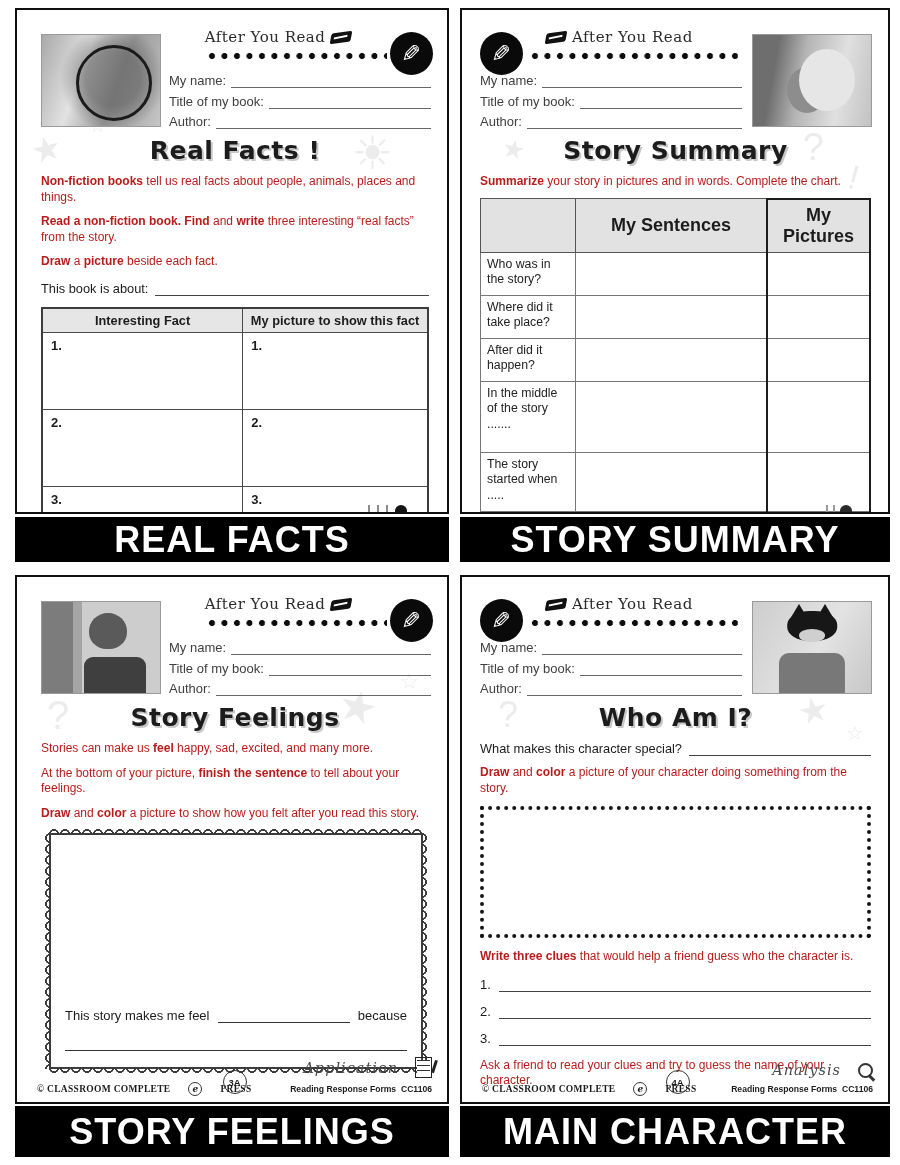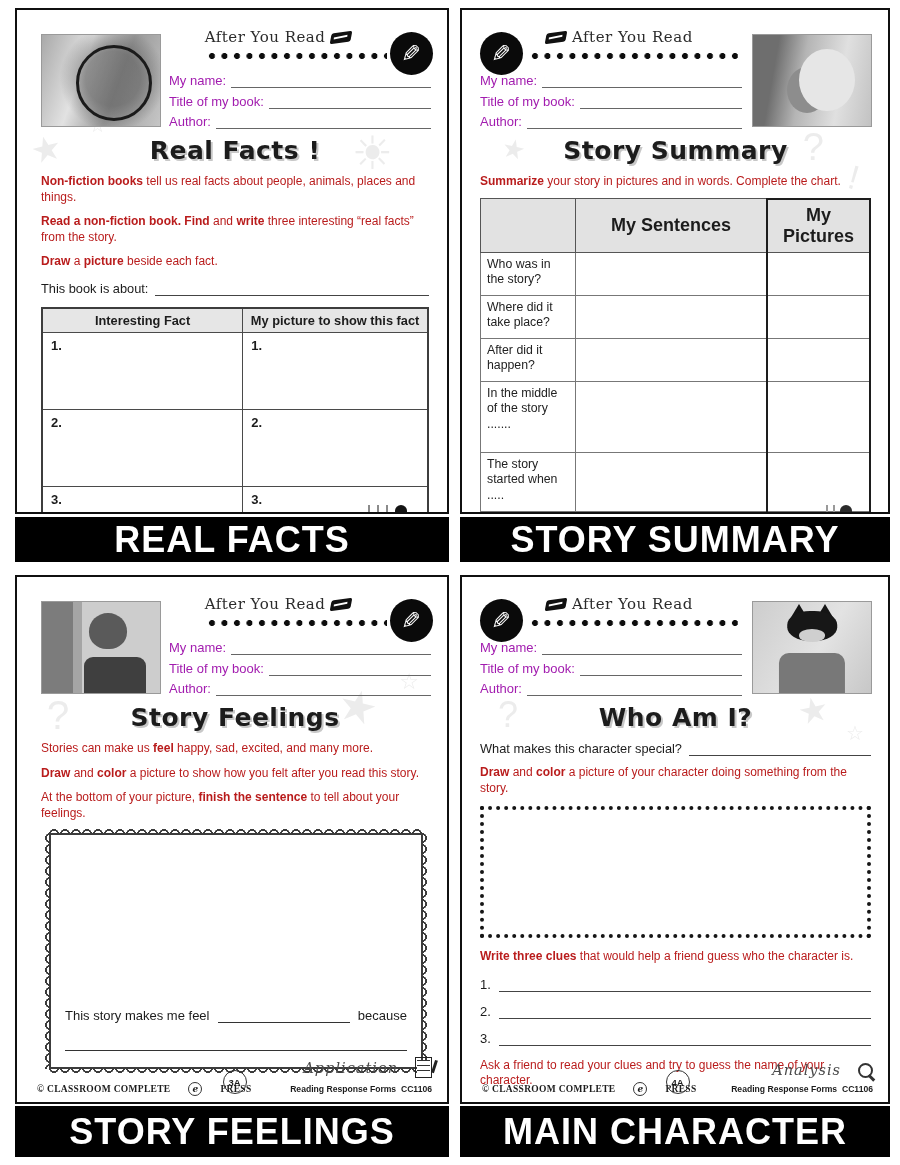--- a/index.html
+++ b/index.html
@@ -35,21 +35,21 @@
         background-size:12.5px 10px;background-repeat:repeat-x;margin-top:5px;}
   .hdrA .dots{margin-left:38px;margin-right:44px;}
   .hdrB .dots{margin-left:50px;width:208px;}
   .pencil-badge{position:absolute;width:43px;height:43px;border-radius:50%;background:#0a0a0a;
         display:flex;align-items:center;justify-content:center;}
   .hdrA .pencil-badge{right:-2px;top:4px;}
   .hdrB .pencil-badge{left:0;top:4px;}
   .pencil-glyph{color:#fff;font-size:24px;transform:scaleX(-1);font-family:"DejaVu Sans",sans-serif;}
   .fields{margin-top:12px;}
   .hdrB .fields{width:262px;}
-  .field{display:flex;align-items:flex-end;font-size:13px;margin-top:5.5px;color:#a21caf;}
+  .field{display:flex;align-items:flex-end;font-size:13px;margin-top:5.5px;color:#404040;}
   .field .line{flex:1;border-bottom:1.3px solid #666;margin-left:5px;height:12px;}
 
   
   .content{position:absolute;left:24px;right:18px;top:126px;z-index:1;}
   #page2 .content,#page4 .content{left:18px;right:17px;}
   .ws-title{text-align:center;font-family:"DejaVu Sans",sans-serif;font-weight:bold;font-size:25px;
             letter-spacing:.5px;text-shadow:2px 2px 0 #c8c8c8;margin:0 0 4px;}
   .para{font-size:12px;line-height:1.3;margin:9px 0 0;color:#b91c1c;}
   .b{font-weight:bold;}
   .blank-row{display:flex;align-items:flex-end;font-size:12.8px;margin-top:11px;}
@@ -322,22 +322,22 @@
       <div class="field">
           <span>Author:</span>
           <span class="line"></span>
         </div>
     </div>
   </div>
 
   <div class="content">
     <h2 class="ws-title">Story Feelings</h2>
     <p class="para"><span>Stories can make us </span><span class="b">feel</span><span> happy, sad, excited, and many more.</span></p>
+    <p class="para"><span>At the bottom of your picture, </span><span class="b">finish the sentence</span><span> to tell about your feelings.</span></p>
     <p class="para"><span class="b">Draw</span><span> and </span><span class="b">color</span><span> a picture to show how you felt after you read this story.</span></p>
-    <p class="para"><span>At the bottom of your picture, </span><span class="b">finish the sentence</span><span> to tell about your feelings.</span></p>
     <div class="wavybox">
       <div class="sc t"></div>
       <div class="sc b"></div>
       <div class="sc l"></div>
       <div class="sc r"></div>
       <div class="feel-row">
         <span>This story makes me feel</span>
         <span class="line"></span>
         <span>because</span>
       </div>

